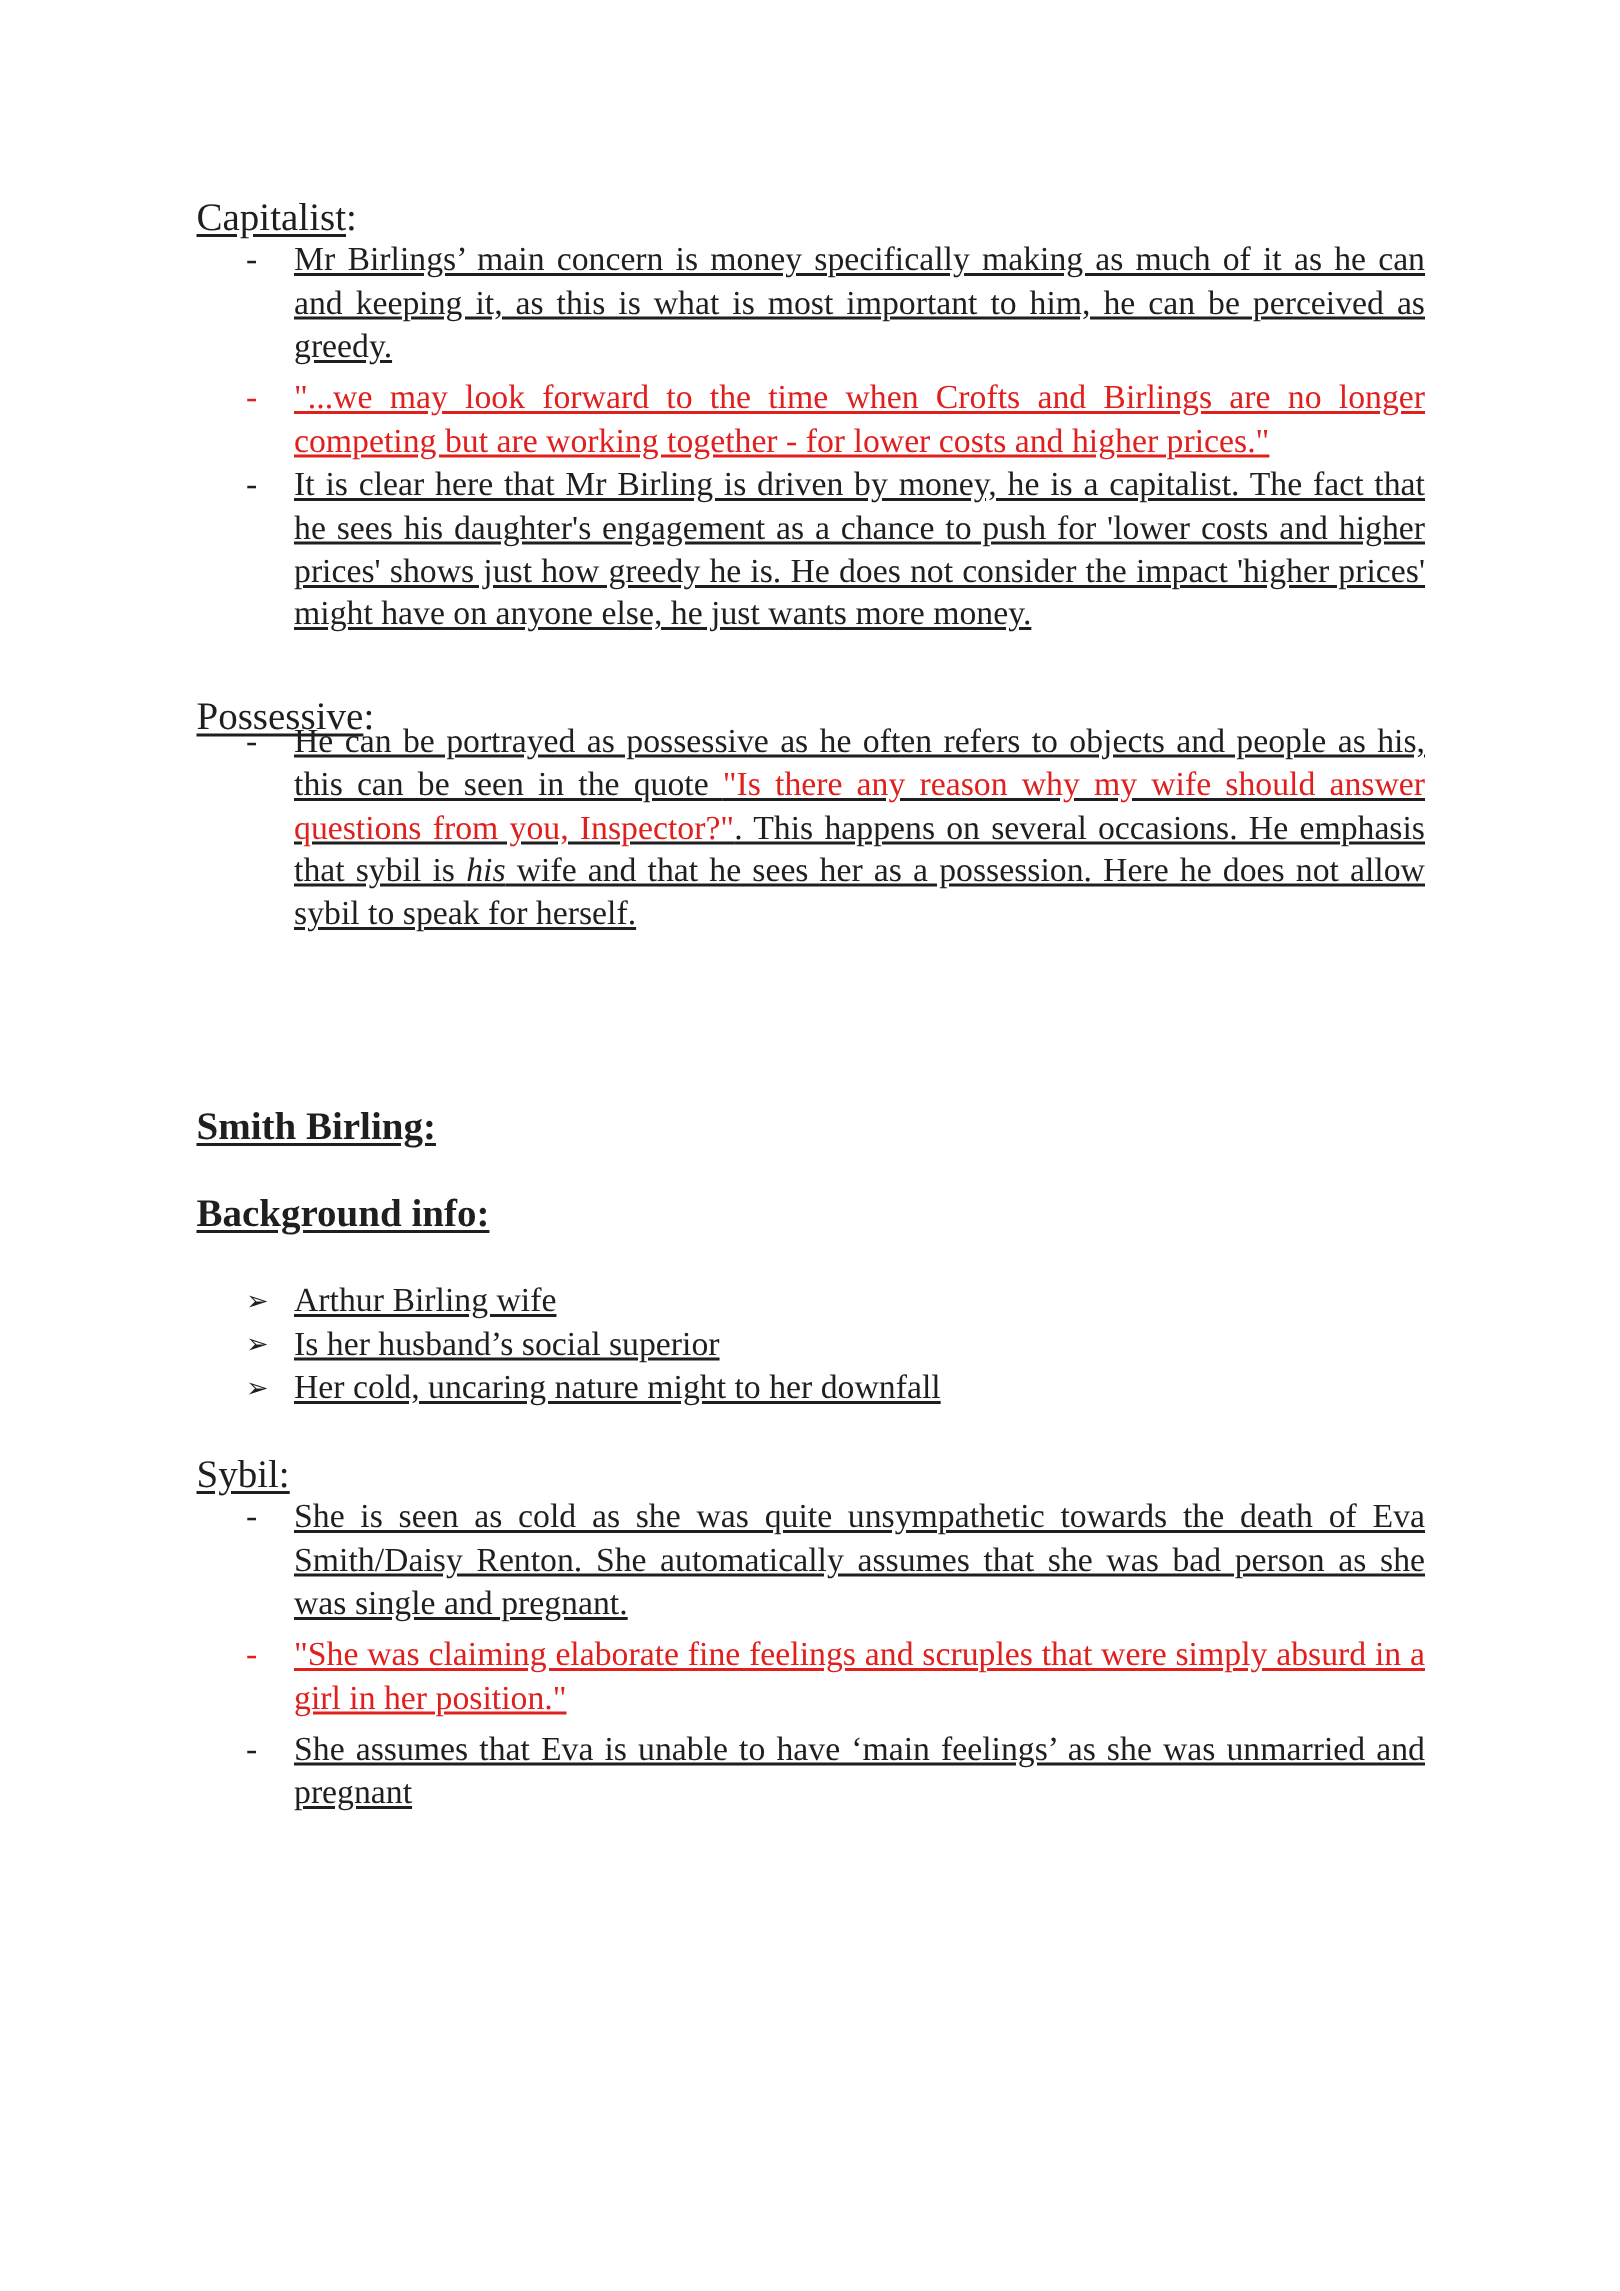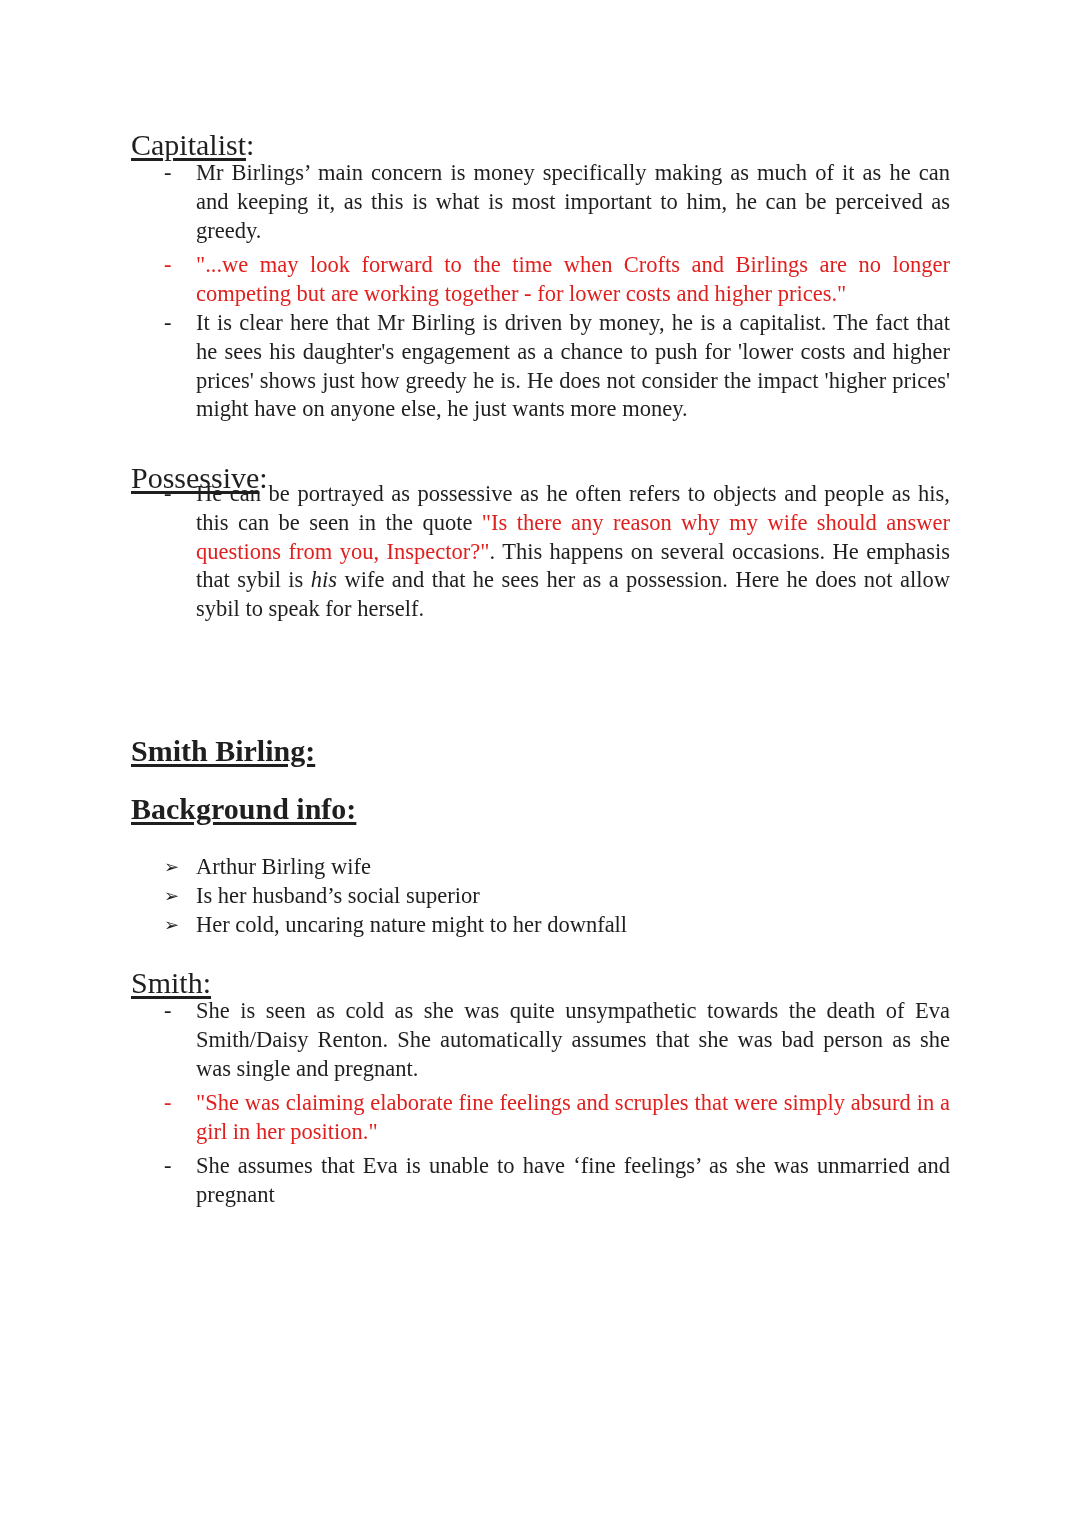--- a/index.html
+++ b/index.html
@@ -18,21 +18,21 @@
     }
     .page {
       position: absolute;
       left: 0; top: 0;
       width: 1080px;
       height: 1527px;
     }
     .heading {
       position: absolute;
       left: 131px;
-      font-size: 30px;
+      font-size: 26px;
       line-height: 28px;
     }
     .heading .u { text-decoration: underline; text-underline-offset: 3px; }
     .heading.bold { font-weight: bold; }
     .item {
       position: absolute;
       left: 160px;
       width: 790px;
       display: flex;
       line-height: 28.8px;
@@ -41,20 +41,21 @@
       width: 36px;
       flex: 0 0 36px;
       text-align: left;
       padding-left: 4px;
       box-sizing: border-box;
     }
     .item .text {
       flex: 1;
       text-align: justify;
       text-align-last: left;
+      text-decoration: underline;
     }
     .red { color: #e0201e; }
     .italic { font-style: italic; }
     .arrow {
       font-size: 18px;
       padding-left: 2px;
     }
   </style>
 </head>
 <body>
@@ -95,30 +96,30 @@
   </div>
   <div class="item" style="top:882px;">
     <span class="marker arrow">➢</span>
     <span class="text">Is her husband’s social superior</span>
   </div>
   <div class="item" style="top:911px;">
     <span class="marker arrow">➢</span>
     <span class="text">Her cold, uncaring nature might to her downfall</span>
   </div>
 
-  <div class="heading" style="top:969px;"><span class="u">Smith:</span></div>
+  <div class="heading" style="top:969px;"><span class="u">Sybil:</span></div>
 
   <div class="item" style="top:997px;">
     <span class="marker">-</span>
     <span class="text">She is seen as cold as she was quite unsympathetic towards the death of Eva Smith/Daisy Renton. She automatically assumes that she was bad person as she was single and pregnant.</span>
   </div>
 
   <div class="item red" style="top:1089px;">
     <span class="marker">-</span>
     <span class="text">"She was claiming elaborate fine feelings and scruples that were simply absurd in a girl in her position."</span>
   </div>
 
   <div class="item" style="top:1152px;">
     <span class="marker">-</span>
-    <span class="text">She assumes that Eva is unable to have ‘fine feelings’ as she was unmarried and pregnant</span>
+    <span class="text">She assumes that Eva is unable to have ‘main feelings’ as she was unmarried and pregnant</span>
   </div>
 
 </div>
 
 </body></html>

